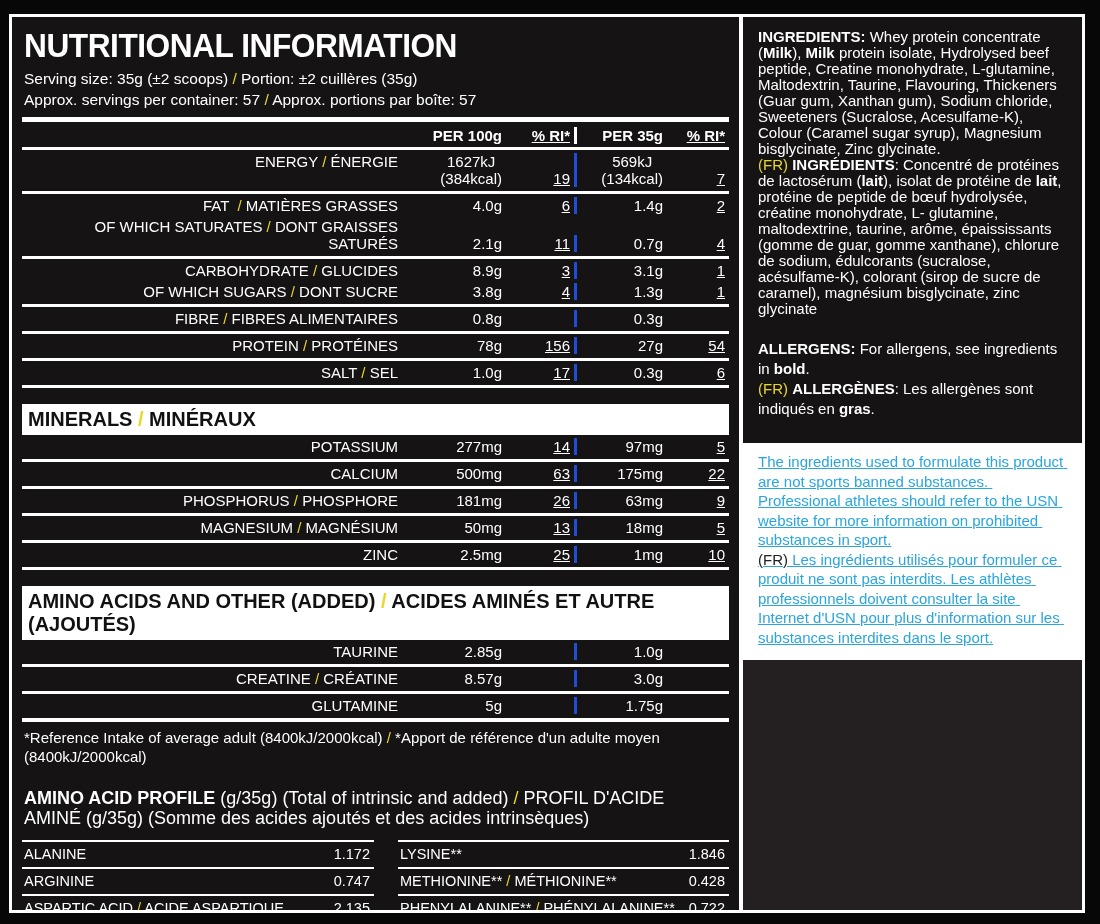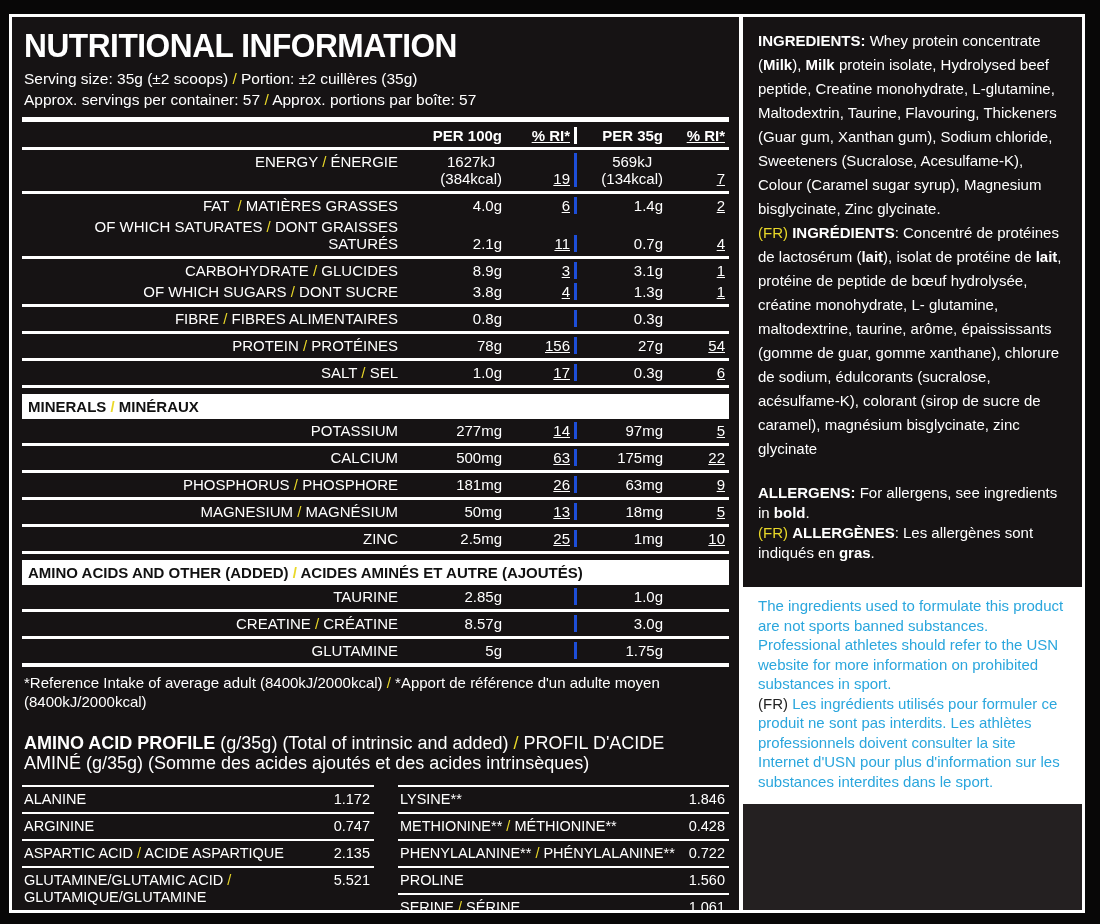--- a/index.html
+++ b/index.html
@@ -46,21 +46,21 @@
   .nrow .lab{text-align:right;align-self:start;padding-left:2px;white-space:pre-wrap;}
   .nrow.sub{padding-top:0;}
   .nrow.sub .lab{padding-left:10px;}
   .cell.v{padding-right:6px;}
   .cell.ri{padding-right:4px;text-decoration:underline;}
   .cell.c35{border-left:3px solid #1d4ed8;}
   .nhead .c35{border-left:3px solid #ffffff;}
   .stack{display:inline-block;text-align:center;}
   .nband{
     background:#ffffff;color:#111111;font-weight:bold;
-    font-size:15px;padding:4px 0 4px 6px;margin-top:6px;
+    font-size:20px;padding:4px 0 4px 6px;margin-top:16px;
     border-bottom:0;
   }
   .nitem:last-child{border-bottom:4px solid #ffffff;}
 
   .footnote{font-size:15px;margin:6px 0 0 2px;line-height:19px;}
 
   
   .aheading{font-size:18px;line-height:20px;margin:22px 0 0 2px;max-width:700px;}
   .awrap{display:flex;gap:24px;margin-top:12px;}
   .atable{box-sizing:border-box;}
@@ -70,26 +70,27 @@
     display:flex;justify-content:space-between;align-items:flex-end;
     border-bottom:2px solid #ffffff;
     font-size:14.5px;line-height:17px;padding:4px 2px 4px 2px;gap:10px;
   }
   .arow:first-child{border-top:2px solid #ffffff;}
   .arow.tall{align-items:flex-start;}
   .alab{white-space:pre-wrap;}
   .aval{padding-right:2px;}
 
   
-  .ing{padding:12px 12px 0 15px;font-size:15px;line-height:24px;white-space:pre-wrap;}
+  .ing{padding:12px 12px 0 15px;font-size:15px;line-height:16px;white-space:pre-wrap;}
   .alg{padding:22px 12px 0 15px;font-size:15px;line-height:20px;white-space:pre-wrap;}
   .notice{
     margin-top:24px;background:#ffffff;color:#2aa6dd;
     padding:9px 12px 13px 15px;font-size:15px;line-height:19.5px;
     white-space:pre-wrap;
+    text-decoration:underline;
   }
   .darkbox{flex:1;background:#242021;}
 </style>
 </head>
 <body>
 
 <div class="frame">
 
   <div class="left">
     <div class="title">NUTRITIONAL INFORMATION</div>

